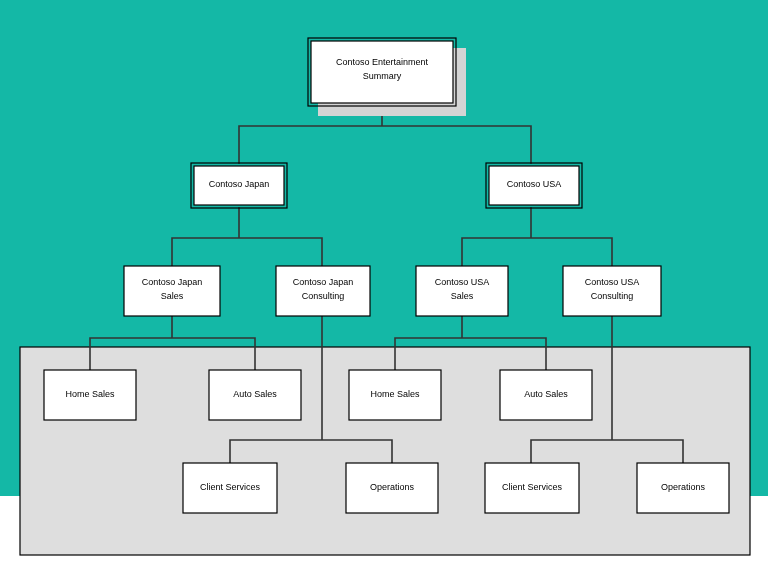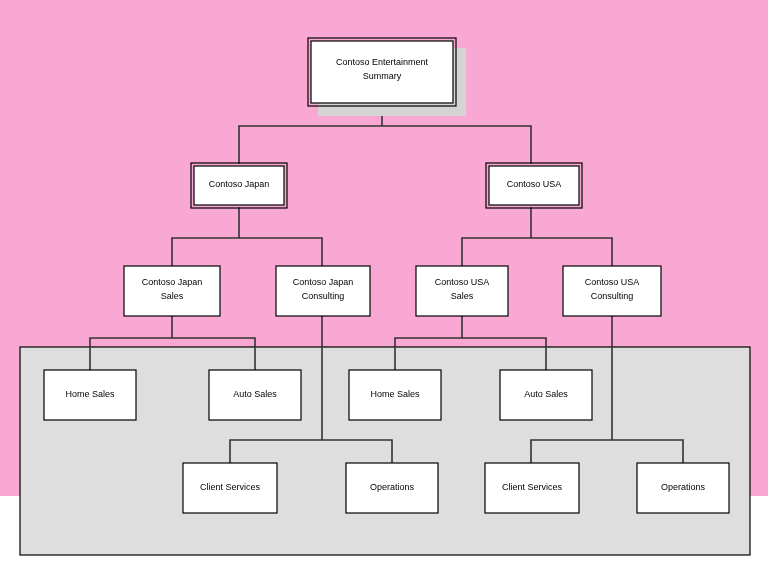--- a/index.html
+++ b/index.html
@@ -10,21 +10,21 @@
   body {
     width: 768px;
     height: 576px;
     overflow: hidden;
     font-family: "Liberation Sans", sans-serif;
   }
   #org-canvas {
     position: relative;
     width: 768px;
     height: 496px;
-    background: #f9a8d4;
+    background: #14b8a6;
   }
   #org-svg {
     position: absolute;
     left: 0;
     top: 0;
     width: 768px;
     height: 576px;
   }
   .node-label {
     font-family: "Liberation Sans", sans-serif;

